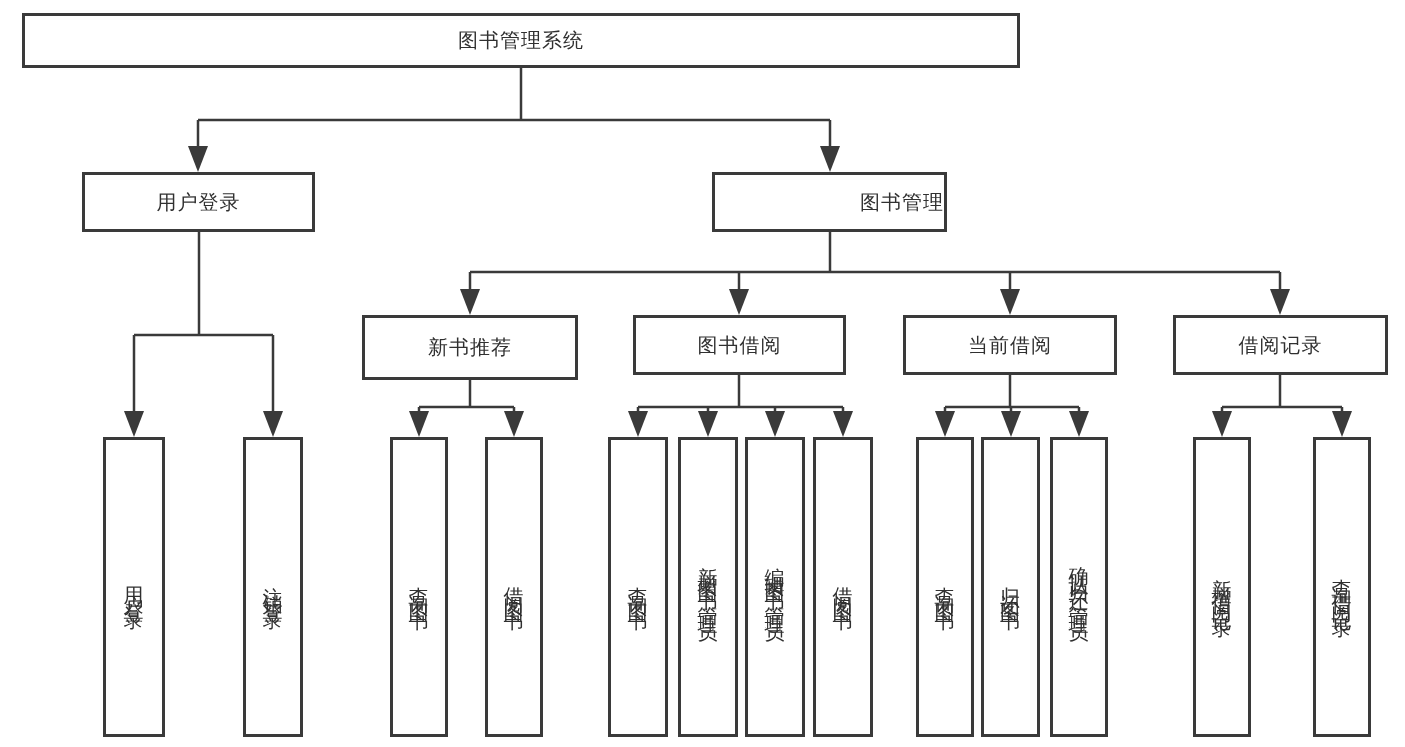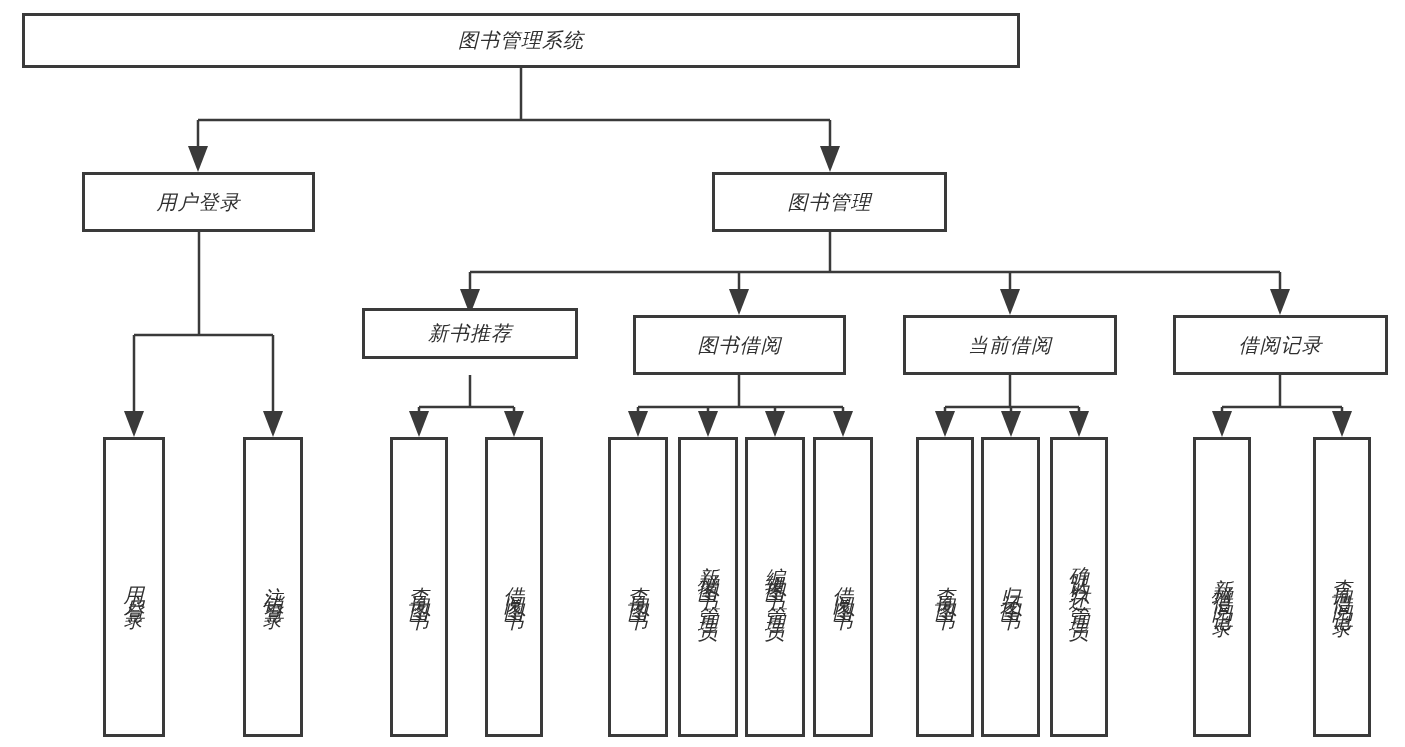--- a/index.html
+++ b/index.html
@@ -8,21 +8,20 @@
     --wm:#9e9e9e;
     --bg:#ffffff;
   }
   html,body{margin:0;padding:0;background:var(--bg);}
   .stage{
     position:relative;
     width:1405px;height:747px;
     background:var(--bg);
     overflow:hidden;
     font-family:"Liberation Sans","DejaVu Sans",sans-serif;
-    font-style:italic;
   }
   .wires{position:absolute;left:0;top:0;width:1405px;height:747px;}
   .wire{stroke:var(--line);stroke-width:2.5;fill:none;}
   .arrow{fill:var(--line);stroke:none;}
   .box{
     position:absolute;
     box-sizing:border-box;
     border:3px solid var(--line);
     background:#fff;
     display:flex;
@@ -135,25 +134,25 @@
     </g>
   </svg>
 
   <div class="box" style="left:22px;top:13px;width:998px;height:55px;">
     <span class="h">图书管理系统</span>
   </div>
 
   <div class="box" style="left:82px;top:172px;width:233px;height:60px;">
     <span class="h">用户登录</span>
   </div>
-  <div class="box" style="left:712px;top:172px;width:235px;height:60px;">
+  <div class="box" style="left:712px;top:172px;width:235px;height:60px;justify-content:flex-end;">
     <span class="h">图书管理</span>
   </div>
 
-  <div class="box" style="left:362px;top:308px;width:216px;height:51px;">
+  <div class="box" style="left:362px;top:315px;width:216px;height:65px;">
     <span class="h">新书推荐</span>
   </div>
   <div class="box" style="left:903px;top:315px;width:214px;height:60px;">
     <span class="h">当前借阅</span>
   </div>
   <div class="box" style="left:633px;top:315px;width:213px;height:60px;">
     <span class="h">图书借阅</span>
   </div>
   <div class="box" style="left:1173px;top:315px;width:215px;height:60px;">
     <span class="h">借阅记录</span>

